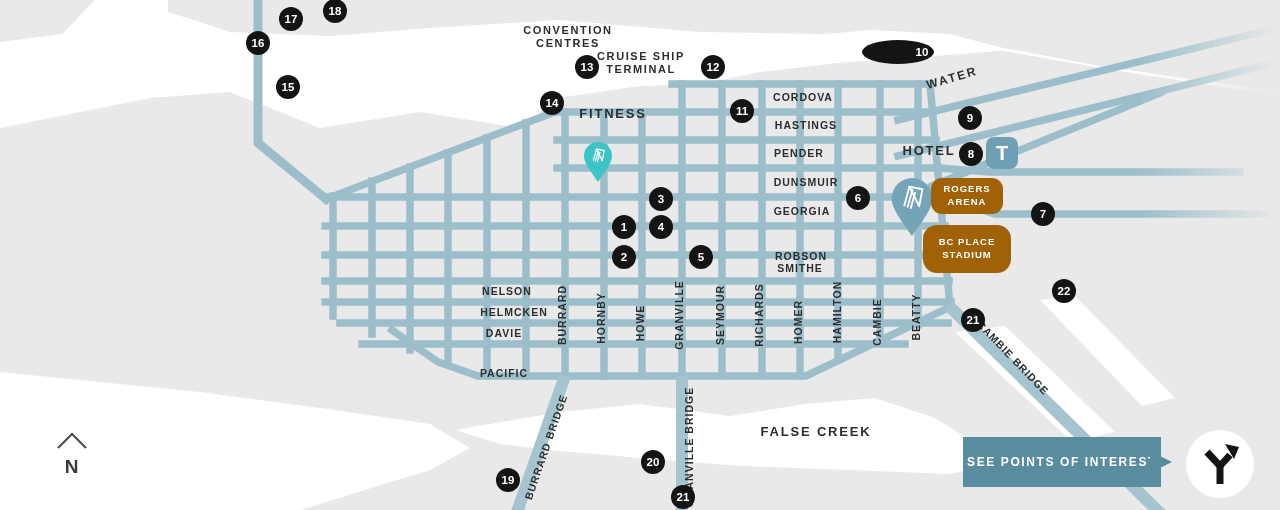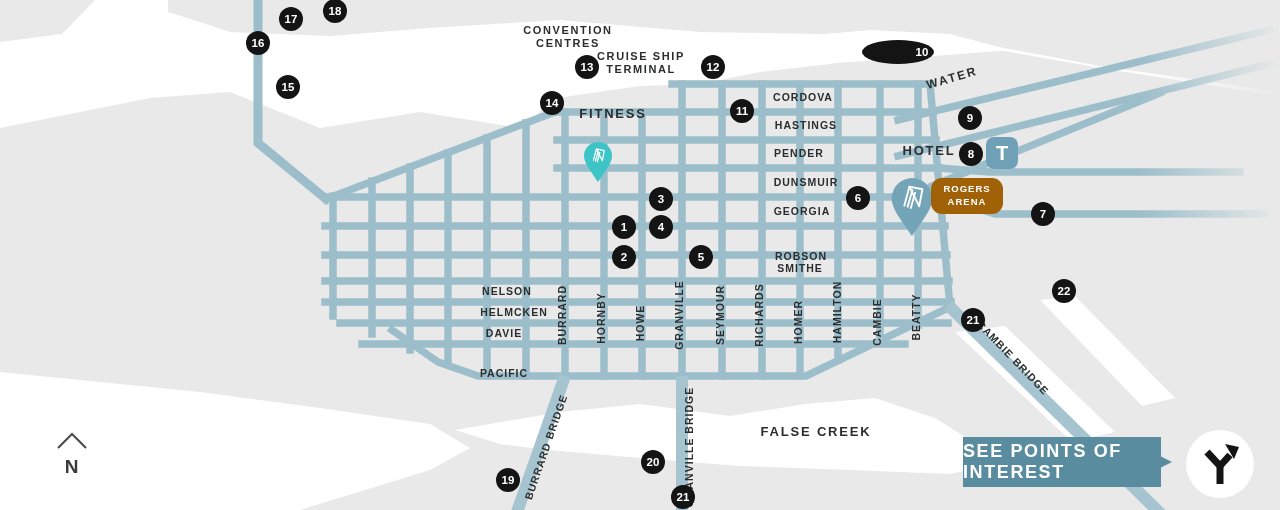--- a/index.html
+++ b/index.html
@@ -28,21 +28,21 @@
   .badge-rogers{left:967px;top:196px;width:72px;height:36px;border-radius:11px;}
   .badge-bcplace{left:967px;top:249px;width:88px;height:48px;border-radius:14px;}
   
   .transit{position:absolute;left:986px;top:137px;width:32px;height:32px;
      border-radius:8px;background:#6FA0B5;color:#ffffff;display:flex;
      align-items:center;justify-content:center;font-size:20px;font-weight:bold;
      cursor:pointer;}
   
   .cta{position:absolute;left:963px;top:437px;width:198px;height:50px;
      background:#5A8CA0;color:#ffffff;display:flex;align-items:center;
-     justify-content:center;font-weight:bold;font-size:18px;
+     justify-content:center;font-weight:bold;font-size:12px;
      letter-spacing:1.6px;cursor:pointer;}
   .cta::after{content:"";position:absolute;right:-22px;top:50%;
      transform:translateY(-50%);border:11px solid transparent;
      border-left:22px solid #5A8CA0;}
   .poi-circle{position:absolute;left:1186px;top:430px;width:68px;height:68px;
      border-radius:50%;background:#ffffff;display:flex;align-items:center;
      justify-content:center;cursor:pointer;}
   
   .compass{position:absolute;left:48px;top:430px;width:48px;height:56px;
      text-align:center;}
@@ -198,20 +198,22 @@
       <div class="marker" style="left: 335px; top: 11px;">18</div>
       <div class="marker" style="left: 508px; top: 480px;">19</div>
       <div class="marker" style="left: 653px; top: 462px;">20</div>
       <div class="marker" style="left: 973px; top: 320px;">21</div>
       <div class="marker" style="left: 683px; top: 497px;">21</div>
       <div class="marker" style="left: 1064px; top: 291px;">22</div>
     </div>
 
   <div class="badge badge-rogers">ROGERS
 ARENA</div>
+  <div class="badge badge-bcplace">BC PLACE
+STADIUM</div>
 
   <div class="transit">T</div>
 
   <div class="cta">
     <span>SEE POINTS OF INTEREST</span>
   </div>
   <div class="poi-circle">
     <svg width="44" height="48" viewBox="0 0 44 48">
       <g stroke="#141414" stroke-width="7" fill="none">
         <path d="M22 44 L22 24"></path>

